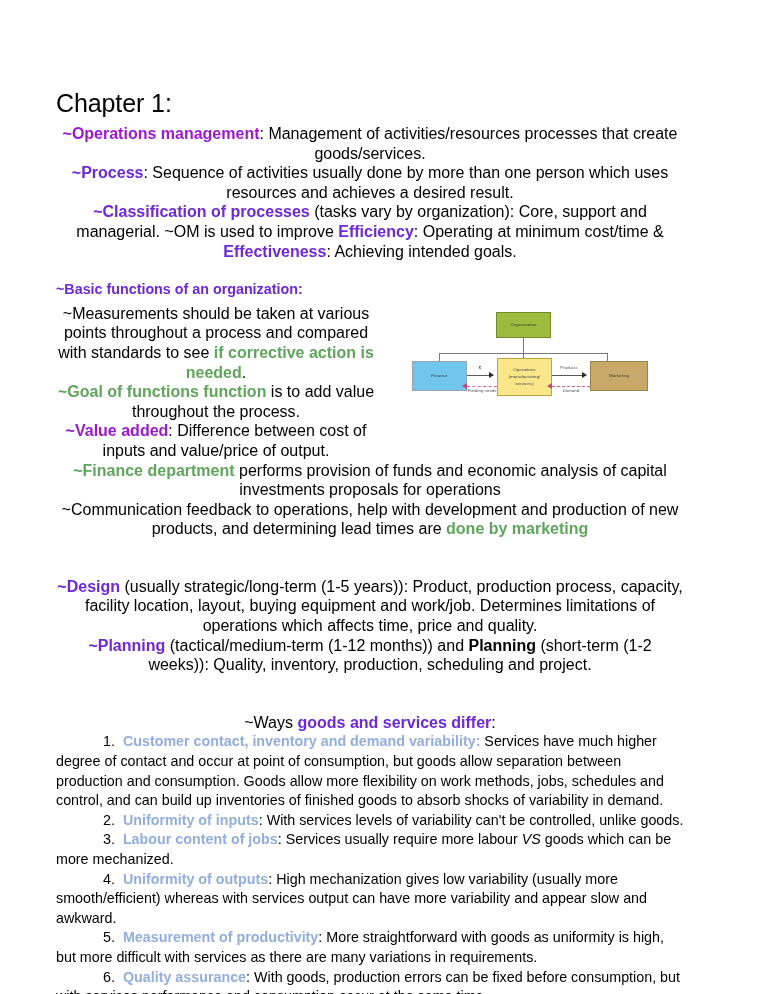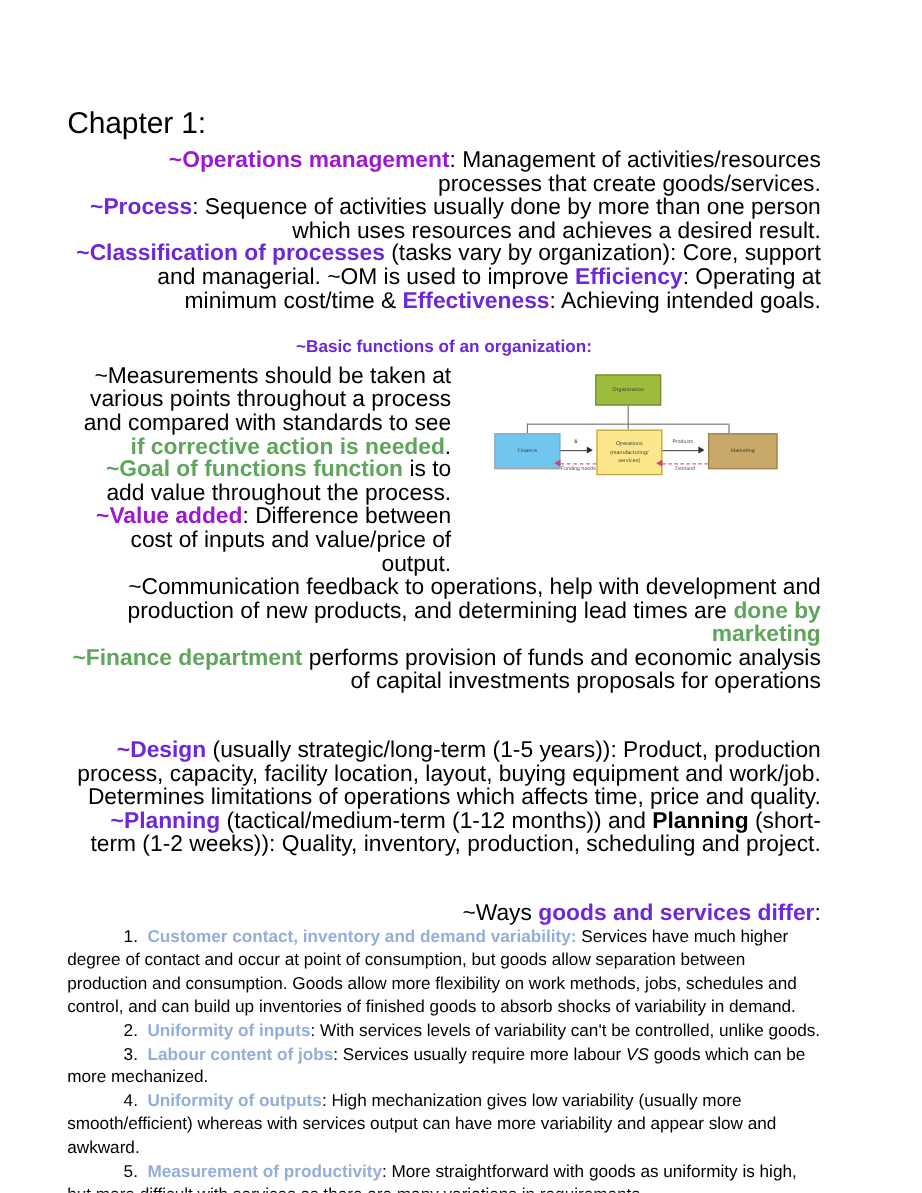--- a/index.html
+++ b/index.html
@@ -24,40 +24,40 @@
   }
   .doc-title {
     font-size: 25px;
     font-weight: 400;
     line-height: 30px;
     margin: 0 0 6px 0;
     letter-spacing: -0.1px;
   }
   p.line {
     margin: 0;
-    font-size: 19px;
+    font-size: 16px;
     line-height: 19.6px;
-    text-align: right;
+    text-align: center;
   }
   .spacer-sm { height: 19px; }
   .spacer-md { height: 19px; }
 
   .purple   { color: #9B19D0; font-weight: bold; }
   .magenta  { color: #6d28d9; font-weight: bold; }
   .blue     { color: #6d28d9; font-weight: bold; }
   .green    { color: #5FA55C; font-weight: bold; }
   .lblue    { color: #93AEDC; font-weight: bold; }
   .bold     { font-weight: bold; }
   .ital     { font-style: italic; }
 
   
   .fig-head {
     font-size: 14.3px;
     line-height: 19.6px;
-    text-align: center;
+    text-align: left;
     margin: 0 0 4px 0;
   }
   .two-col {
     position: relative;
   }
   .left-col {
     width: 320px;
     float: left;
   }
   .right-col {
@@ -244,23 +244,23 @@
       <p class="line"><span>~Measurements should be taken at various points throughout a process and compared with standards to see </span><span class="green">if corrective action is needed</span><span>.</span></p>
 
       <p class="line"><span class="green">~Goal of functions function</span><span> is to add value throughout the process.</span></p>
 
       <p class="line"><span class="purple"><span>~</span><span>Value added</span></span><span>: Difference between cost of inputs and value/price of output.</span></p>
     </div>
 
     <div class="clear"></div>
   </div>
 
+  <p class="line"><span class="green">~Finance department</span><span> performs provision of funds and economic analysis of capital investments proposals for operations</span></p>
+
   <p class="line"><span>~Communication feedback to operations, help with development and production of new products, and determining lead times are </span><span class="green">done by marketing</span></p>
-
-  <p class="line"><span class="green">~Finance department</span><span> performs provision of funds and economic analysis of capital investments proposals for operations</span></p>
 
   <div class="spacer-md"></div>
   <div class="spacer-md"></div>
 
   <p class="line"><span class="magenta"><span>~</span><span>Design</span></span><span> (usually strategic/long-term (1-5 years)): Product, production process, capacity, facility location, layout, buying equipment and work/job. Determines limitations of operations which affects time, price and quality.</span></p>
 
   <p class="line"><span class="magenta"><span>~</span><span>Planning</span></span><span> (tactical/medium-term (1-12 months)) and </span><span class="bold">Planning</span><span> (short-term (1-2 weeks)): Quality, inventory, production, scheduling and project.</span></p>
 
   <div class="spacer-md"></div>
   <div class="spacer-md"></div>

